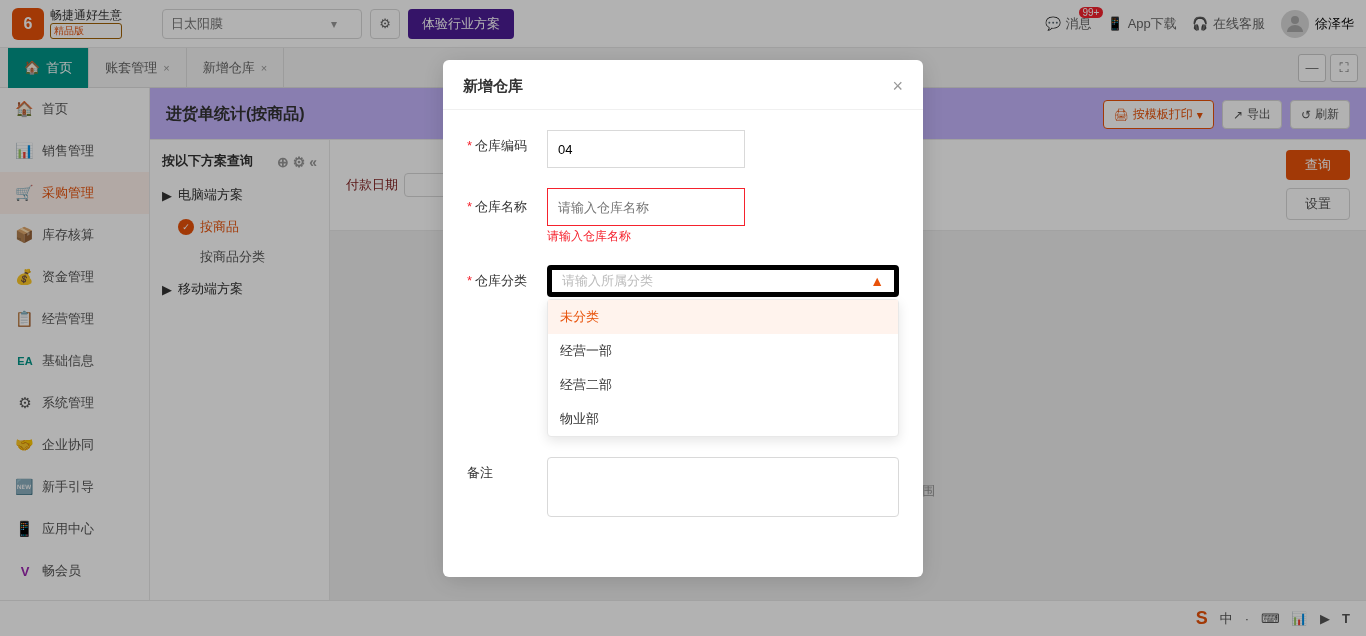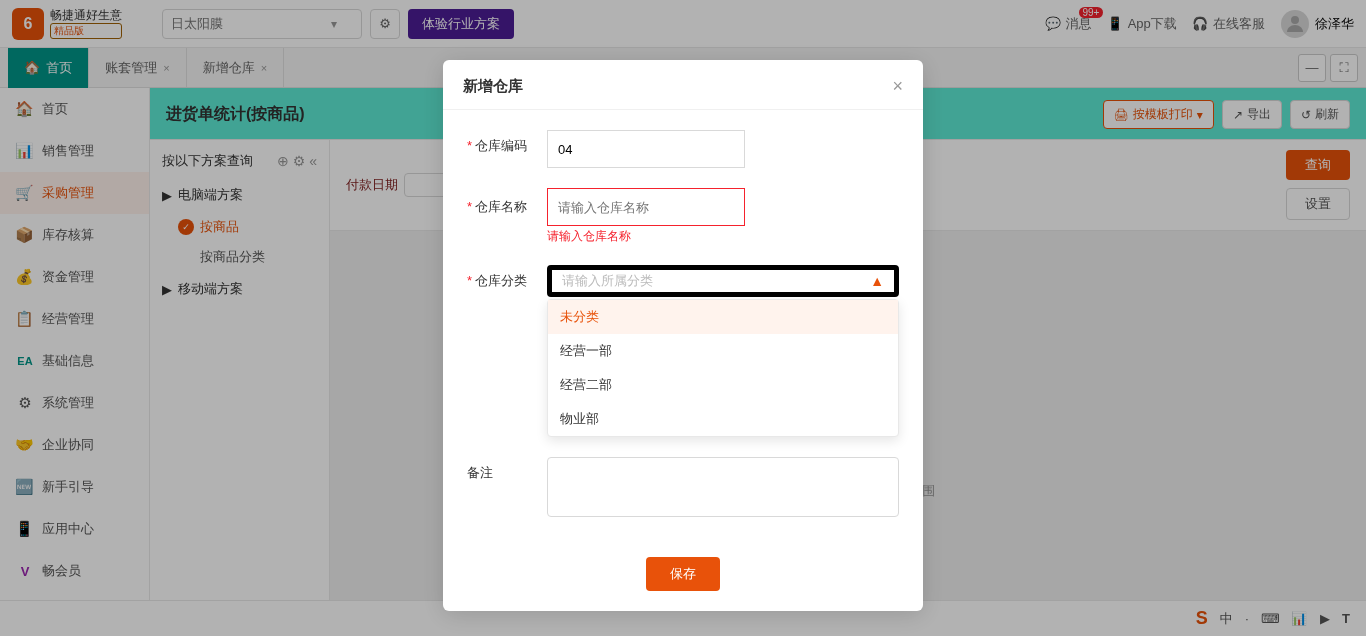--- a/index.html
+++ b/index.html
@@ -144,21 +144,21 @@
       gap: 8px;
       font-size: 13px;
     }
     .sidebar-item.active { background: #fff3ed; color: #e8520a; }
     .sidebar-item .s-icon {
       width: 18px; height: 18px;
       display: flex; align-items: center; justify-content: center;
       font-size: 15px;
     }
     .page-header {
-      background: #5eead4;
+      background: #c4b5fd;
       padding: 12px 16px 0;
       border-bottom: 1px solid #e8e8e8;
     }
     .page-title-row {
       display: flex; align-items: center; justify-content: space-between;
       margin-bottom: 10px;
     }
     .page-title { font-size: 16px; font-weight: 600; color: #333; }
     .header-actions { display: flex; gap: 8px; align-items: center; }
     .header-btn {
@@ -175,23 +175,23 @@
 
     
     .scheme-sidebar {
       width: 180px;
       background: #fff;
       border-right: 1px solid #e8e8e8;
       flex-shrink: 0;
       padding: 12px 0;
     }
     .scheme-header {
-      display: flex; align-items: center; justify-content: space-between;
+      display: flex; align-items: flex-end; justify-content: space-between;
       padding: 0 12px 8px;
-      font-size: 13px; color: #333; font-weight: 400;
+      font-size: 13px; color: #333; font-weight: 700;
     }
     .scheme-header-btns { display: flex; gap: 4px; }
     .scheme-btn { cursor: pointer; color: #999; font-size: 14px; }
     .scheme-item {
       padding: 8px 12px;
       cursor: pointer;
       font-size: 13px;
       color: #555;
       display: flex; align-items: center; gap: 6px;
     }
@@ -682,23 +682,20 @@
             <div class="dropdown-option">物业部</div>
           </div>
         </div>
       </div>
 
       <div class="form-row" style="margin-top: 160px; justify-content: space-between;">
         <span class="form-label">备注</span>
         <textarea class="form-textarea" style=""></textarea>
       </div>
     </div>
-    <div class="dialog-footer">
-      <button class="btn-save">保存</button>
-    </div>
   </div>
 </div>
 
 <div style="position:fixed; bottom:0; left:0; right:0; height:36px; background:#fff; border-top:1px solid #e8e8e8; display:flex; align-items:center; padding:0 16px; justify-content:flex-end; gap:12px; z-index:50;">
   <span style="color:#e8520a; font-weight:bold; font-size:18px;">S</span>
   <span style="font-size:13px; color:#555;">中</span>
   <span style="font-size:13px; color:#555;">·</span>
   <span style="font-size:13px; color:#555;">⌨</span>
   <span style="font-size:13px; color:#555;">📊</span>
   <span style="font-size:13px; color:#555;">▶</span>

